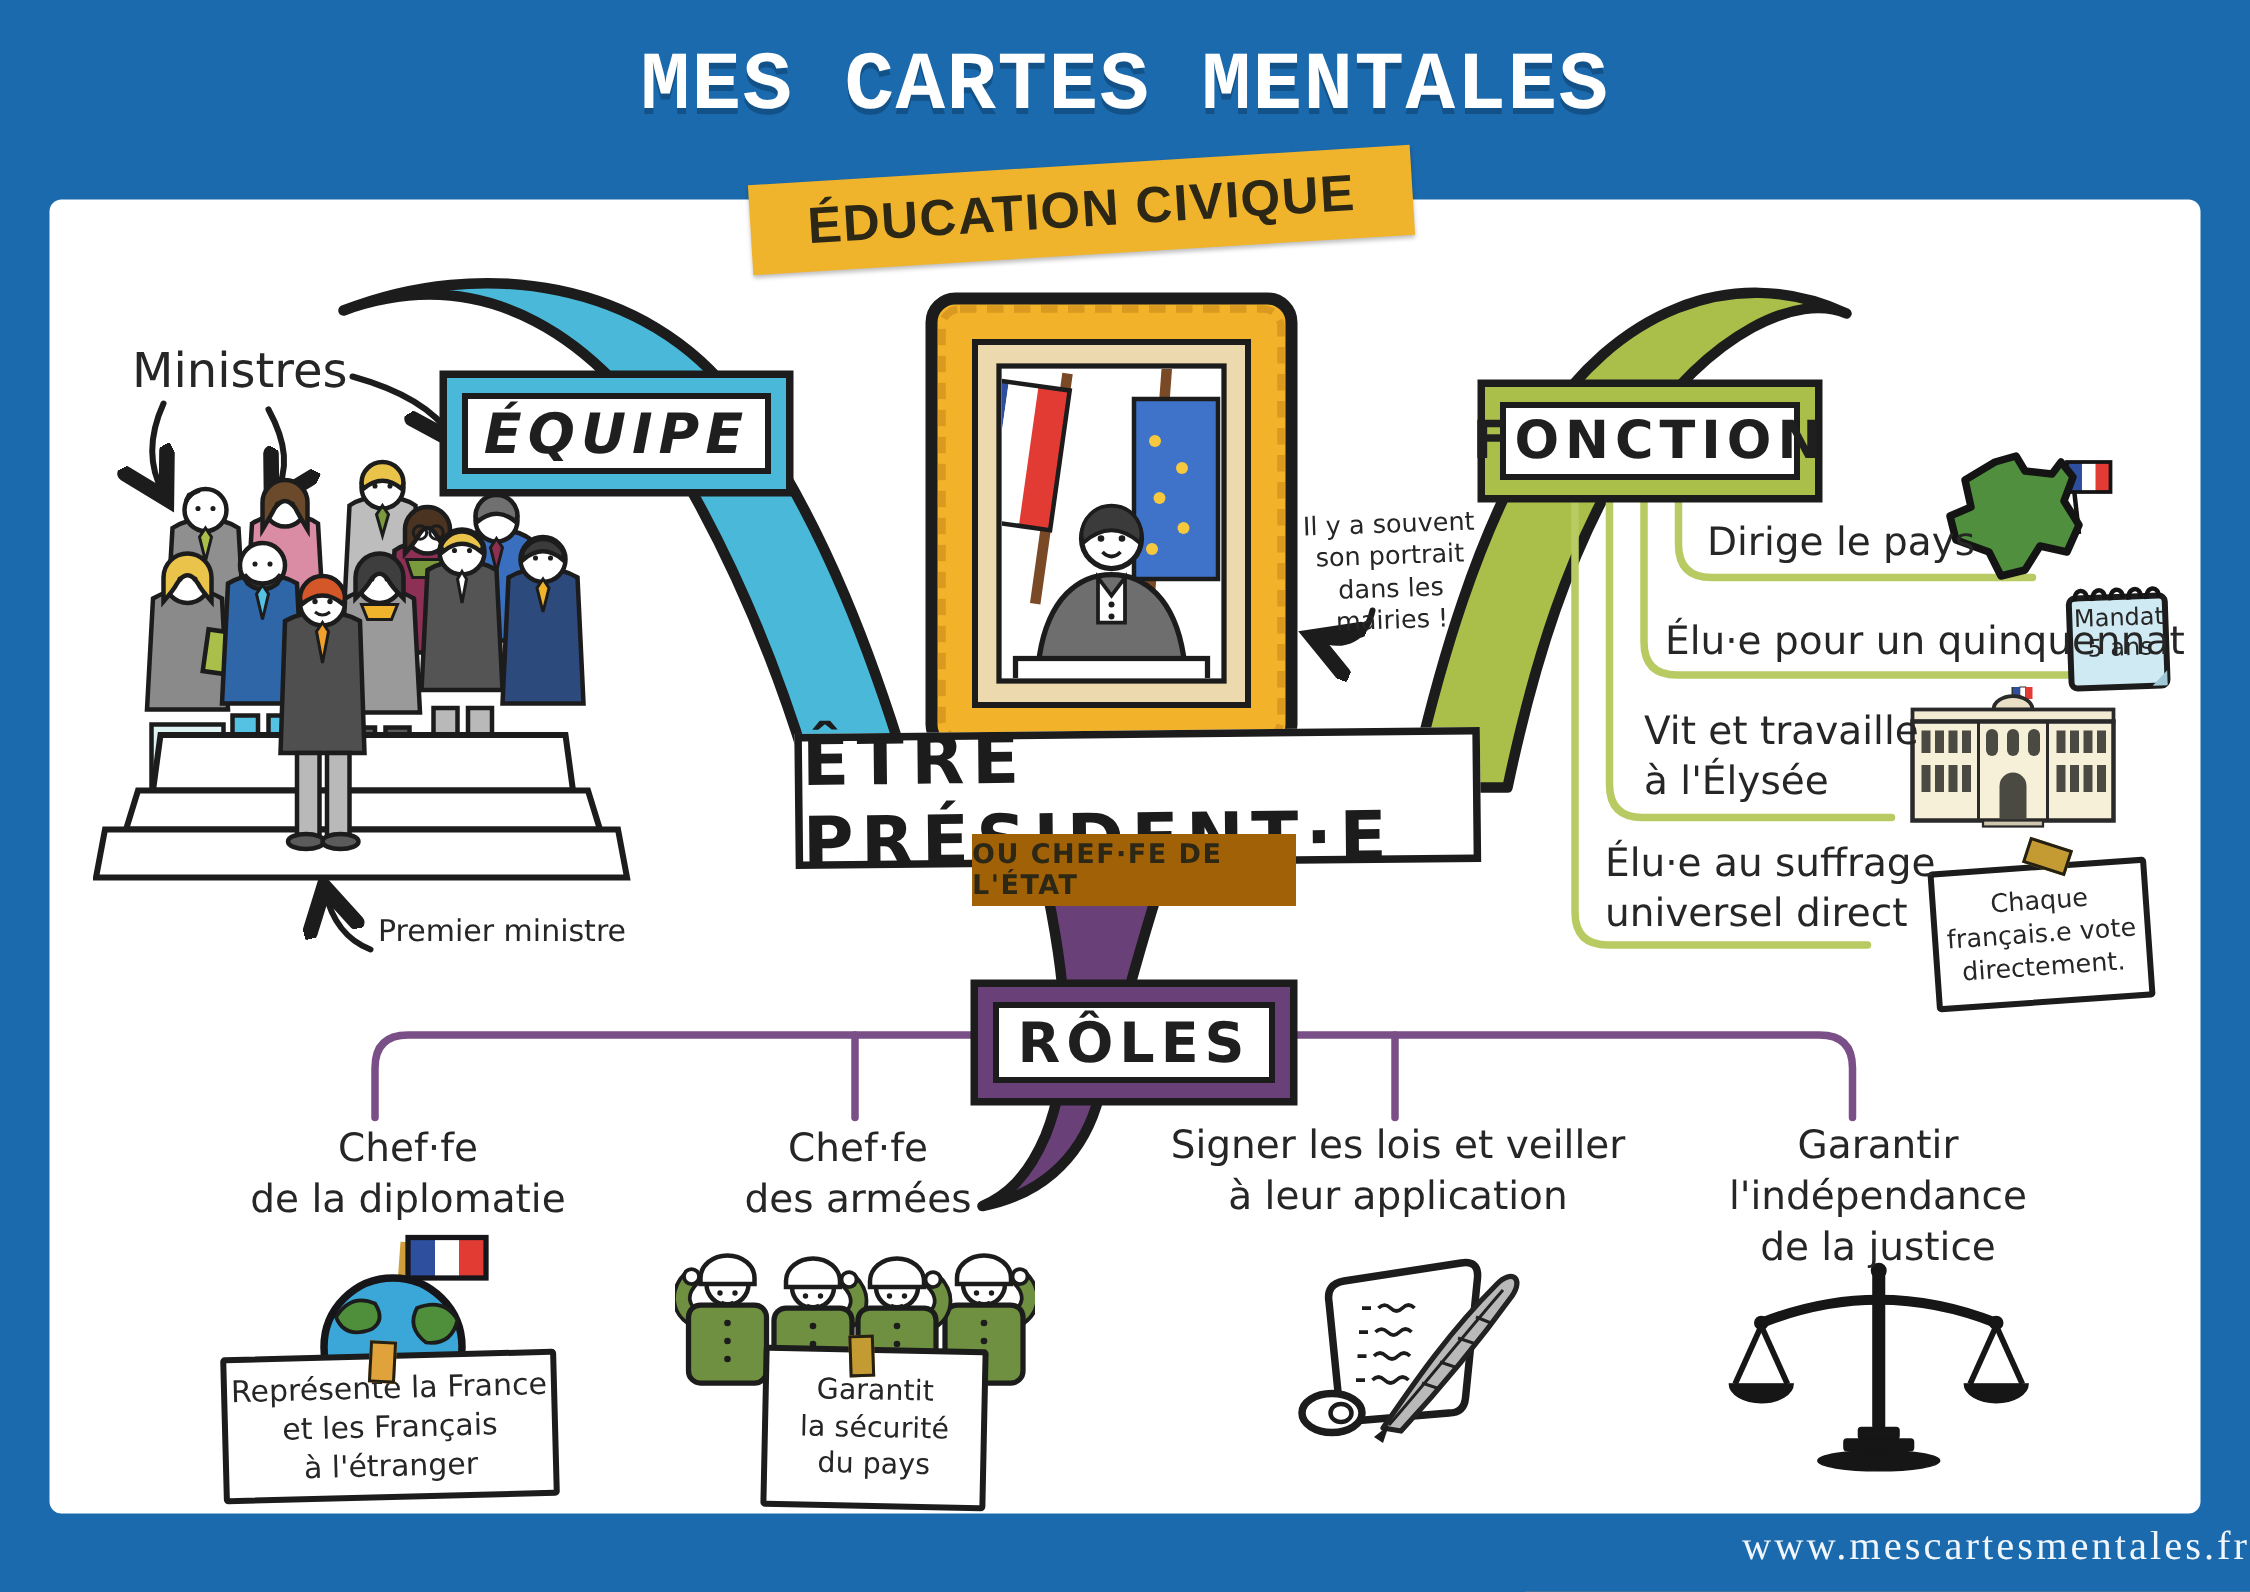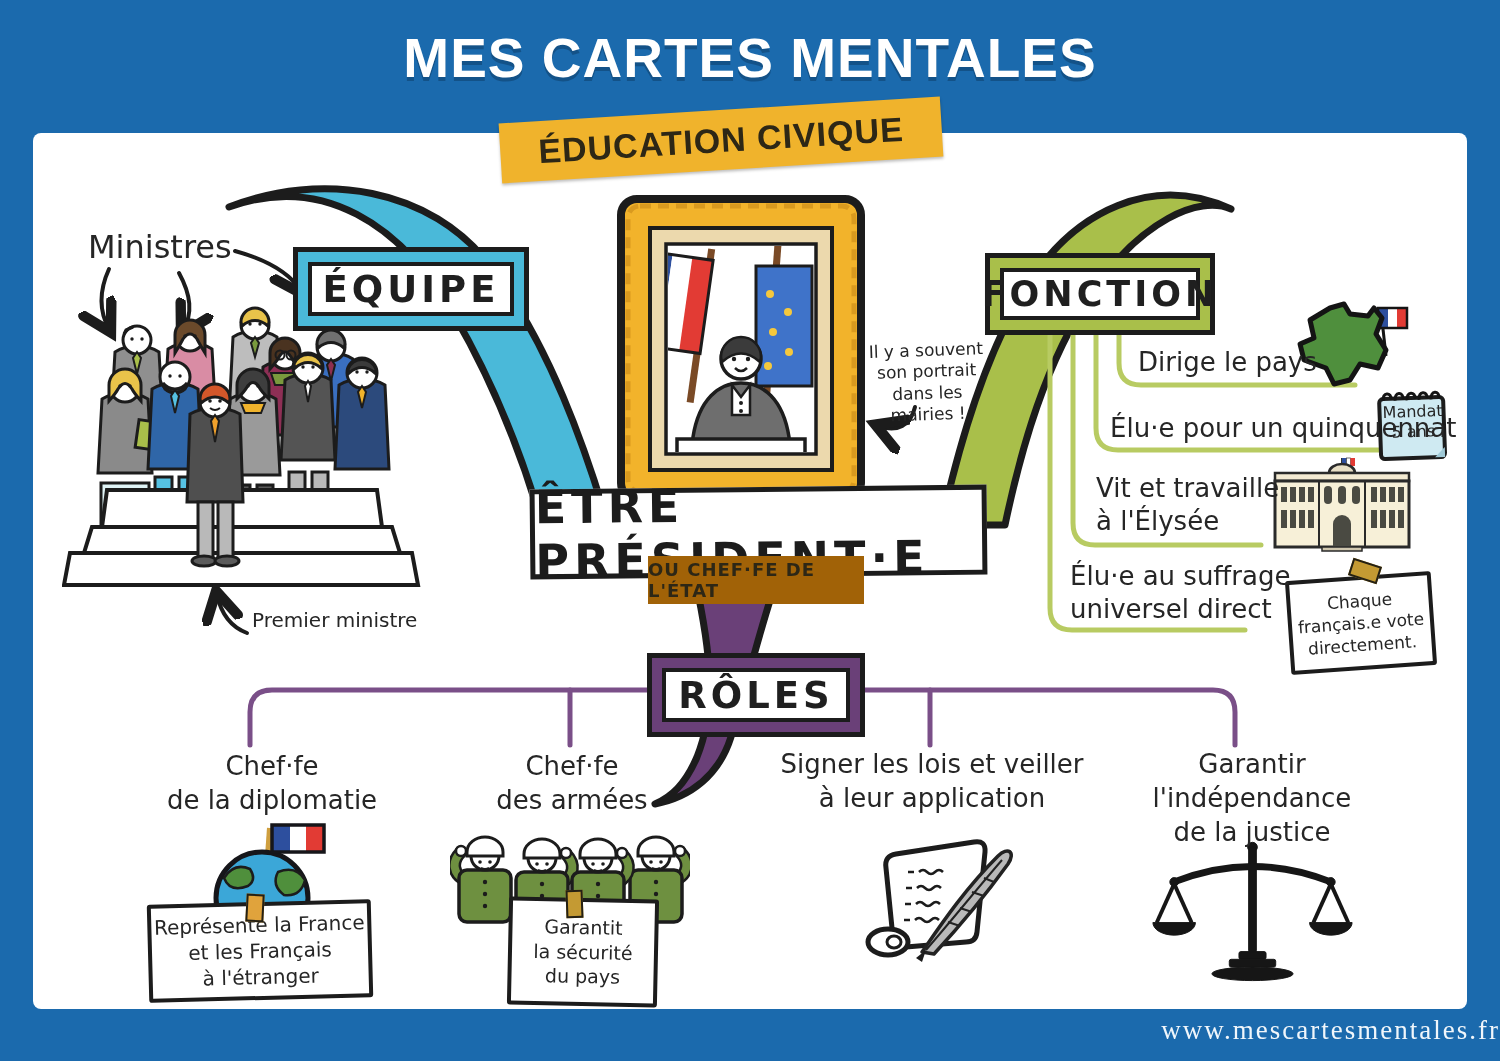--- a/index.html
+++ b/index.html
@@ -3,33 +3,33 @@
 <meta charset="utf-8">
 <style>
   html,body{margin:0;padding:0;background:#0e4c80;}
   .page{position:relative;width:1500px;height:1061px;background:#1b6aad;overflow:hidden;
         font-family:"DejaVu Sans",sans-serif;}
   .abs{position:absolute;}
   .content{position:absolute;left:33px;top:133px;width:1434px;height:876px;background:#ffffff;border-radius:8px;}
   .bgsvg{position:absolute;left:33px;top:133px;width:1434px;height:876px;}
 
   .main-title{left:0;right:0;top:26px;text-align:center;color:#ffffff;
-      font-family:Liberation Sans, sans-serif;font-weight:800;font-size:55px;letter-spacing:1px;
+      font-family:Liberation Mono, monospace;font-weight:800;font-size:55px;letter-spacing:1px;
       text-shadow:0 4px 0 rgba(10,54,92,.45);}
   .banner{left:500px;top:110px;width:442px;height:60px;background:#f0b32c;transform:rotate(-3.5deg);
       display:flex;align-items:center;justify-content:center;color:#2d2716;
       font-family:"Liberation Sans",sans-serif;font-weight:800;font-size:34px;letter-spacing:1px;
       box-shadow:0 2px 3px rgba(0,0,0,.25);}
 
   .hw{color:#262626;}
   .pre{white-space:pre-line;}
 
   .node-inner{background:#ffffff;border:4px solid #1c1c1c;display:flex;align-items:center;justify-content:center;
       font-size:37px;letter-spacing:4px;font-weight:600;color:#1f1f1f;}
-  .box-cyan{box-shadow:0 0 0 10px #4ab9d9,0 0 0 15px #1c1c1c;}
+  .box-cyan{box-shadow:0 0 0 10px #4ab9d9,0 0 0 15px #1c1c1c;font-style:italic;}
   .box-olive{box-shadow:0 0 0 10px #a9bf4a,0 0 0 15px #1c1c1c;}
   .box-purple{box-shadow:0 0 0 10px #6a4078,0 0 0 15px #1c1c1c;}
 
   .center-box{left:530px;top:487px;width:447px;height:80px;background:#fff;border:5px solid #1c1c1c;
       display:flex;align-items:center;justify-content:center;transform:rotate(-0.6deg);
       font-size:46px;letter-spacing:5px;font-weight:600;color:#1c1c1c;}
   .center-badge{left:648px;top:556px;width:216px;height:48px;background:#a16207;
       display:flex;align-items:center;justify-content:center;color:#2d2716;
       font-weight:700;font-size:18px;letter-spacing:1px;}
 

